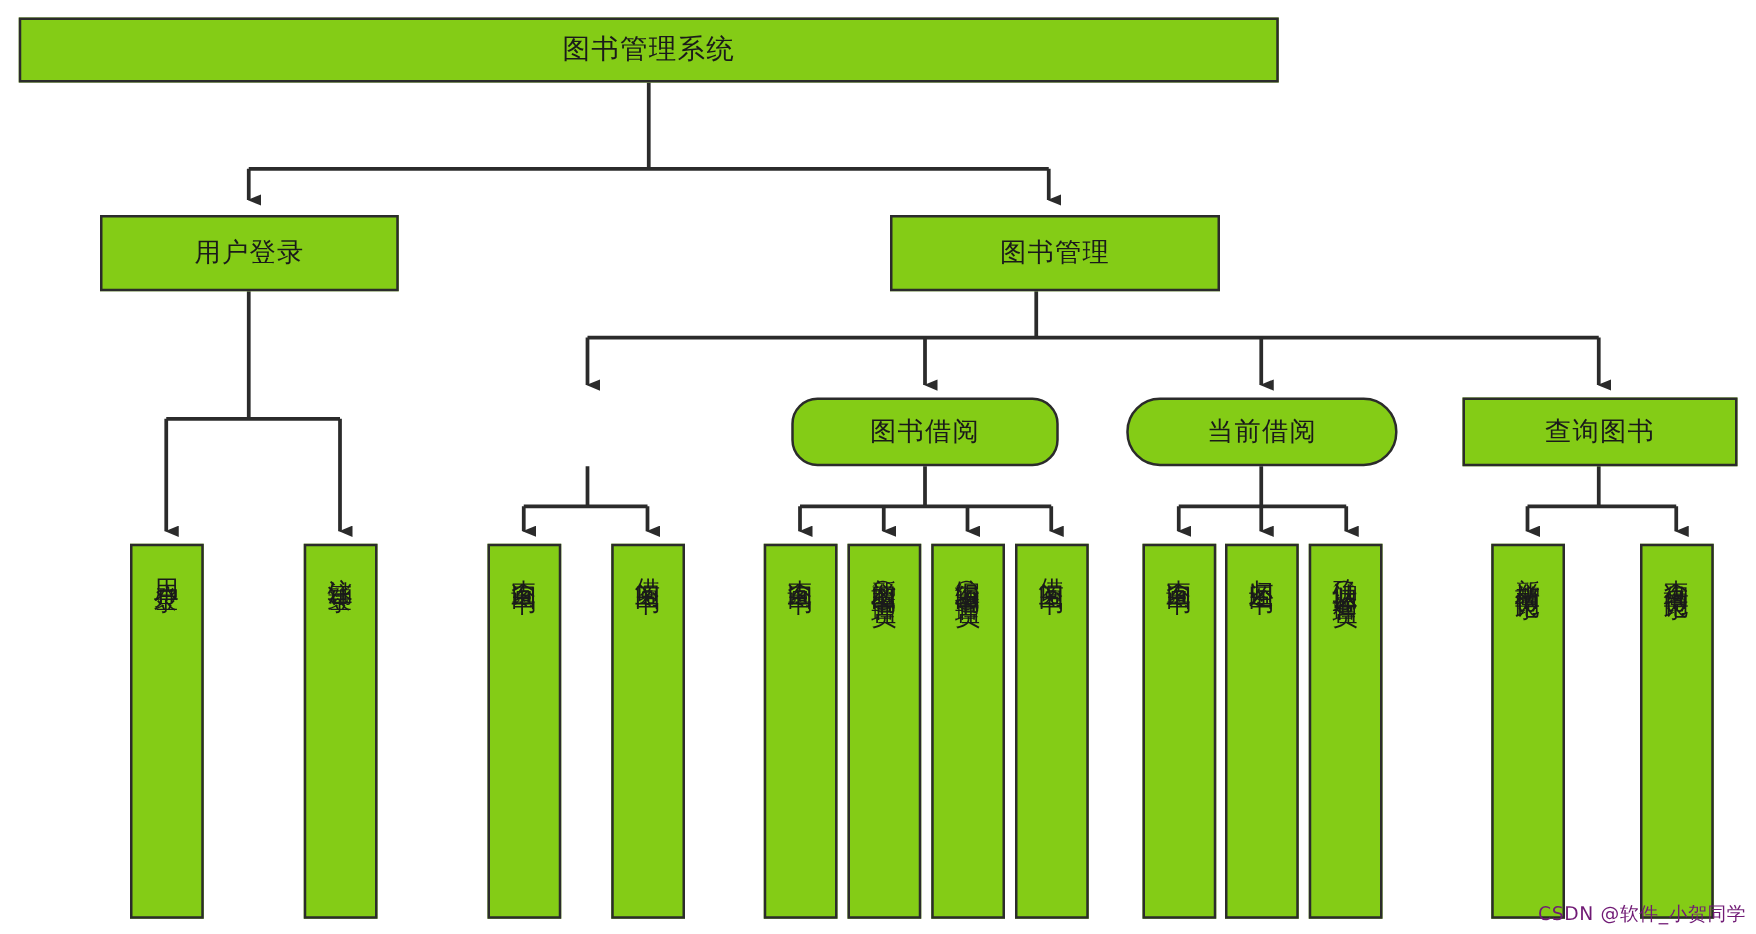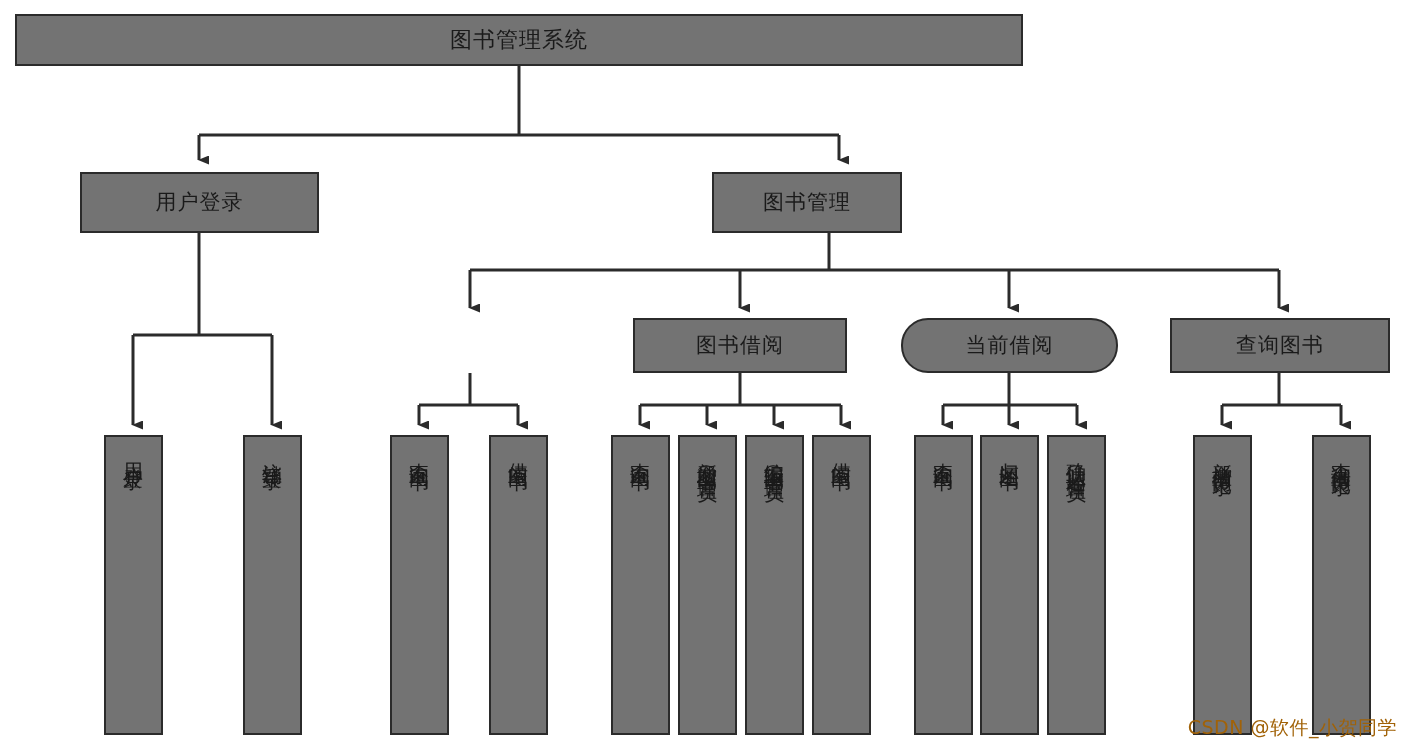--- a/index.html
+++ b/index.html
@@ -21,21 +21,21 @@
   svg#connectors {
     position: absolute;
     left: 0;
     top: 0;
     width: 1405px;
     height: 747px;
   }
   .node {
     position: absolute;
     box-sizing: border-box;
-    background: #737373;
+    background: #84cc16;
     border: 2px solid #2b2b2b;
     display: flex;
     align-items: center;
     justify-content: center;
     z-index: 5;
   }
   .node-label {
     color: #1a1a1a;
     text-align: center;
     line-height: 1.12;
@@ -60,22 +60,22 @@
     writing-mode: vertical-rl;
     text-orientation: upright;
     font-size: 20px;
     letter-spacing: 3px;
     line-height: 1;
   }
   #watermark {
     position: absolute;
     right: 8px;
     bottom: 6px;
-    font-size: 19px;
-    color: #a16207;
+    font-size: 15px;
+    color: #701a75;
     letter-spacing: 0.5px;
     z-index: 20;
     white-space: pre;
   }
 </style>
 </head>
 <body>
 
 <div id="diagram-root">
 
@@ -130,26 +130,26 @@
   </svg>
 
   <div class="node horiz root" style="left:15px; top:14px; width:1008px; height:52px;">
     <span class="node-label">图书管理系统</span>
   </div>
 
   <div class="node horiz" style="left:80px; top:172px; width:239px; height:61px;">
     <span class="node-label">用户登录</span>
   </div>
 
-  <div class="node horiz" style="left:712px; top:172px; width:190px; height:61px;">
+  <div class="node horiz" style="left:712px; top:172px; width:264px; height:61px;">
     <span class="node-label">图书管理</span>
   </div>
 
 
-  <div class="node horiz" style="left:633px; top:318px; width:214px; height:55px;">
+  <div class="node horiz" style="left:633px; top:318px; width:214px; height:55px;border-radius:21px;">
     <span class="node-label">图书借阅</span>
   </div>
 
   <div class="node horiz" style="left:901px; top:318px; width:217px; height:55px;border-radius:27px;">
     <span class="node-label">当前借阅</span>
   </div>
 
   <div class="node horiz" style="left:1170px; top:318px; width:220px; height:55px;">
     <span class="node-label">查询图书</span>
   </div>

